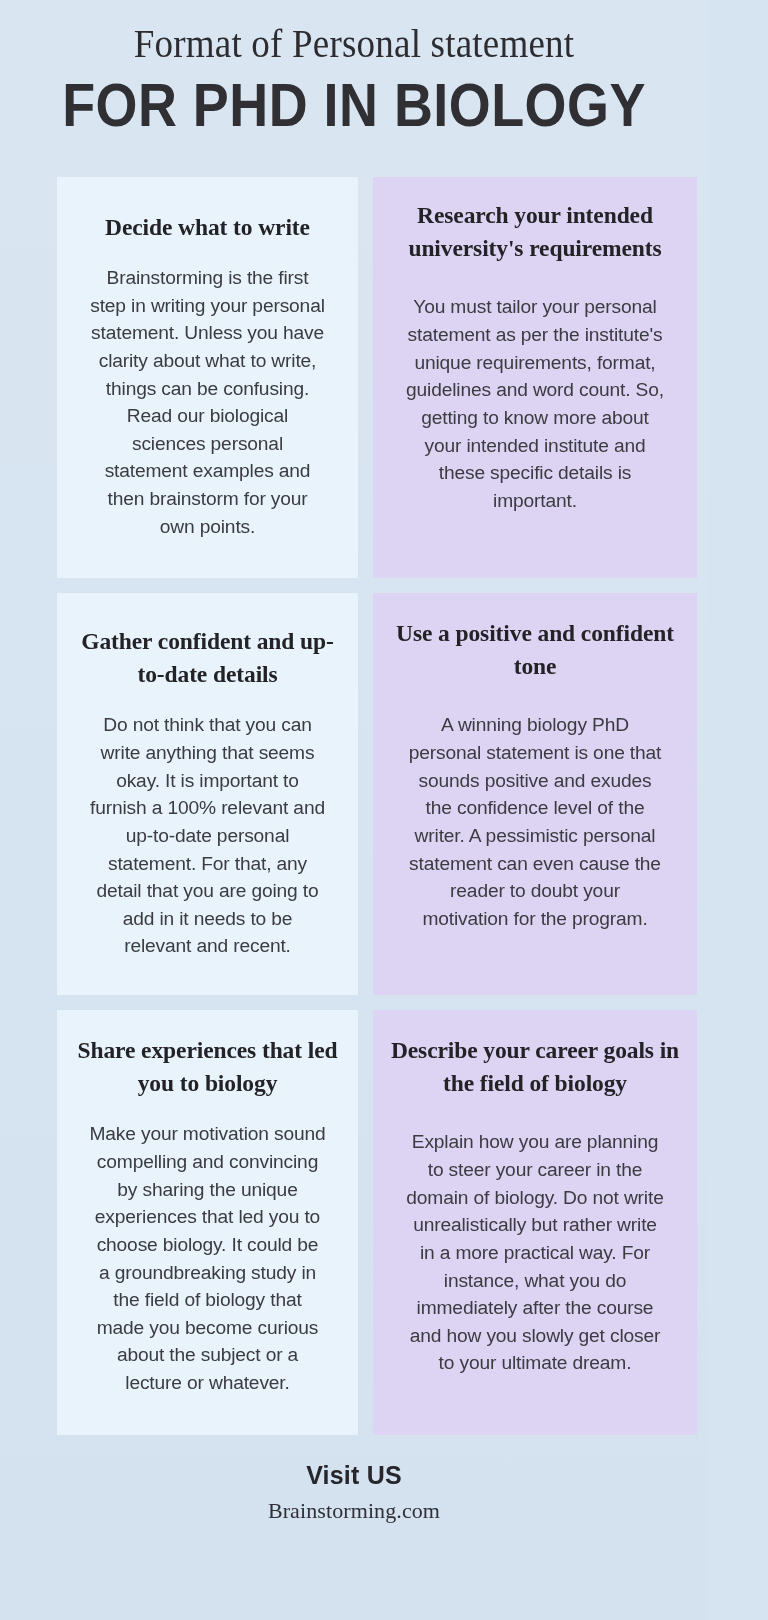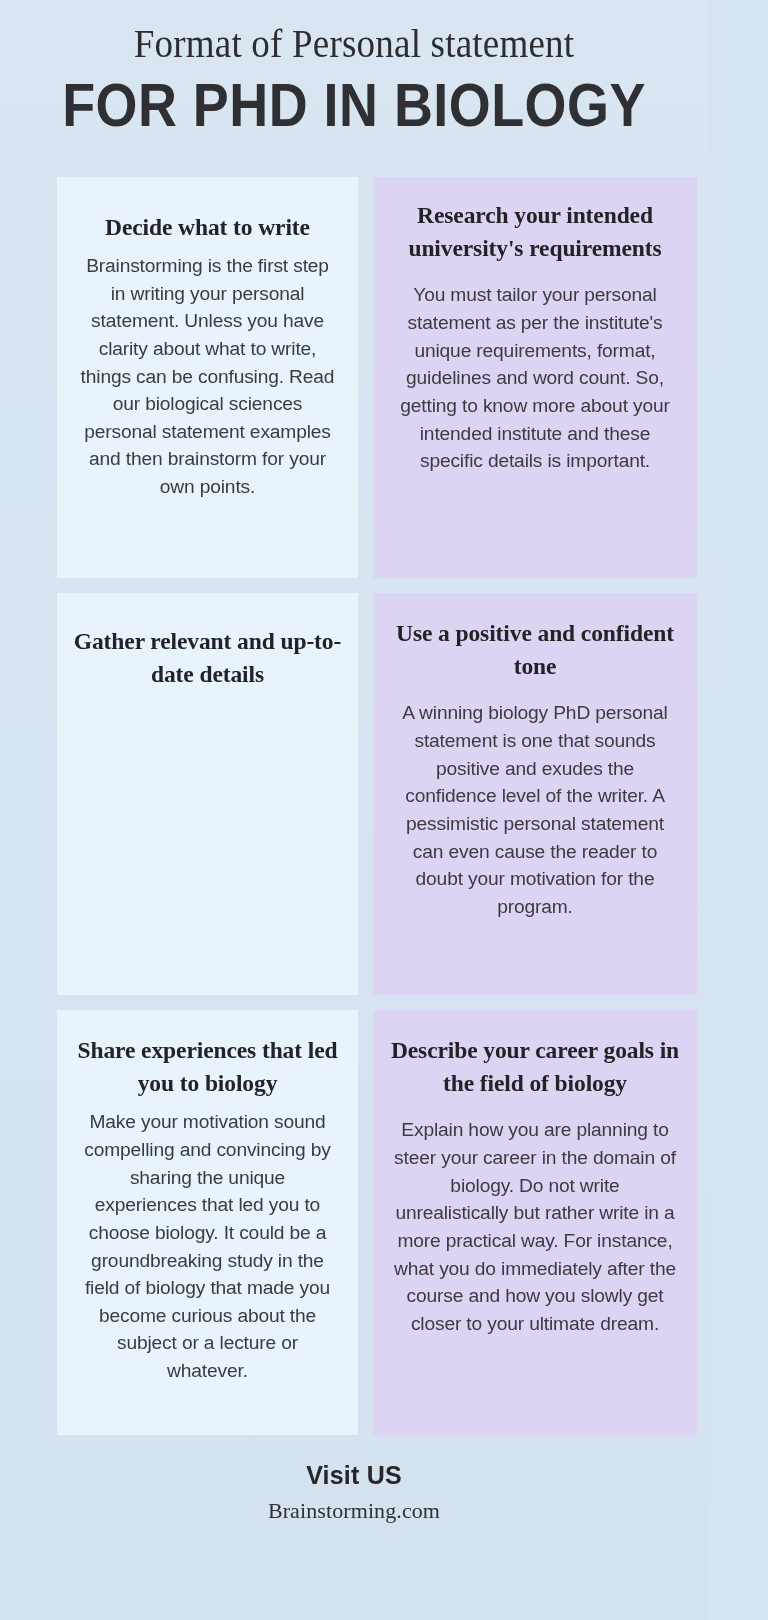--- a/index.html
+++ b/index.html
@@ -86,21 +86,21 @@
     color: #232327;
     margin: 0 0 4px 0;
     letter-spacing: -0.1px;
   }
   .card-body {
     font-family: "Liberation Sans", sans-serif;
     font-weight: 400;
     font-size: 19.2px;
     line-height: 1.44;
     color: #3b3b42;
-    margin: 4px;
+    margin: 16px;
     letter-spacing: -0.15px;
   }
 
   
   .card.r1 { padding-top: 34px; }
   .card.r1.tone-purple { padding-top: 22px; }
   .card.r2 { padding-top: 32px; }
   .card.r2.tone-purple { padding-top: 24px; }
   .card.r3 { padding-top: 24px; }
 
@@ -147,21 +147,22 @@
       <h3 class="card-heading">Decide what to write</h3>
       <p class="card-body">Brainstorming is the first step in writing your personal statement. Unless you have clarity about what to write, things can be confusing. Read our biological sciences personal statement examples and then brainstorm for your own points.</p>
     </article>
 
     <article class="card tone-purple r1">
       <h3 class="card-heading">Research your intended university's requirements</h3>
       <p class="card-body">You must tailor your personal statement as per the institute's unique requirements, format, guidelines and word count. So, getting to know more about your intended institute and these specific details is important.</p>
     </article>
 
     <article class="card tone-blue r2">
-      <h3 class="card-heading">Gather relevant and up-to-date details</h3>
+      <h3 class="card-heading">Gather confident and up-to-date details</h3>
+      <p class="card-body">Do not think that you can write anything that seems okay. It is important to furnish a 100% relevant and up-to-date personal statement. For that, any detail that you are going to add in it needs to be relevant and recent.</p>
     </article>
 
     <article class="card tone-purple r2">
       <h3 class="card-heading">Use a positive and confident tone</h3>
       <p class="card-body">A winning biology PhD personal statement is one that sounds positive and exudes the confidence level of the writer. A pessimistic personal statement can even cause the reader to doubt your motivation for the program.</p>
     </article>
 
     <article class="card tone-blue r3">
       <h3 class="card-heading">Share experiences that led you to biology</h3>
       <p class="card-body">Make your motivation sound compelling and convincing by sharing the unique experiences that led you to choose biology. It could be a groundbreaking study in the field of biology that made you become curious about the subject or a lecture or whatever.</p>

